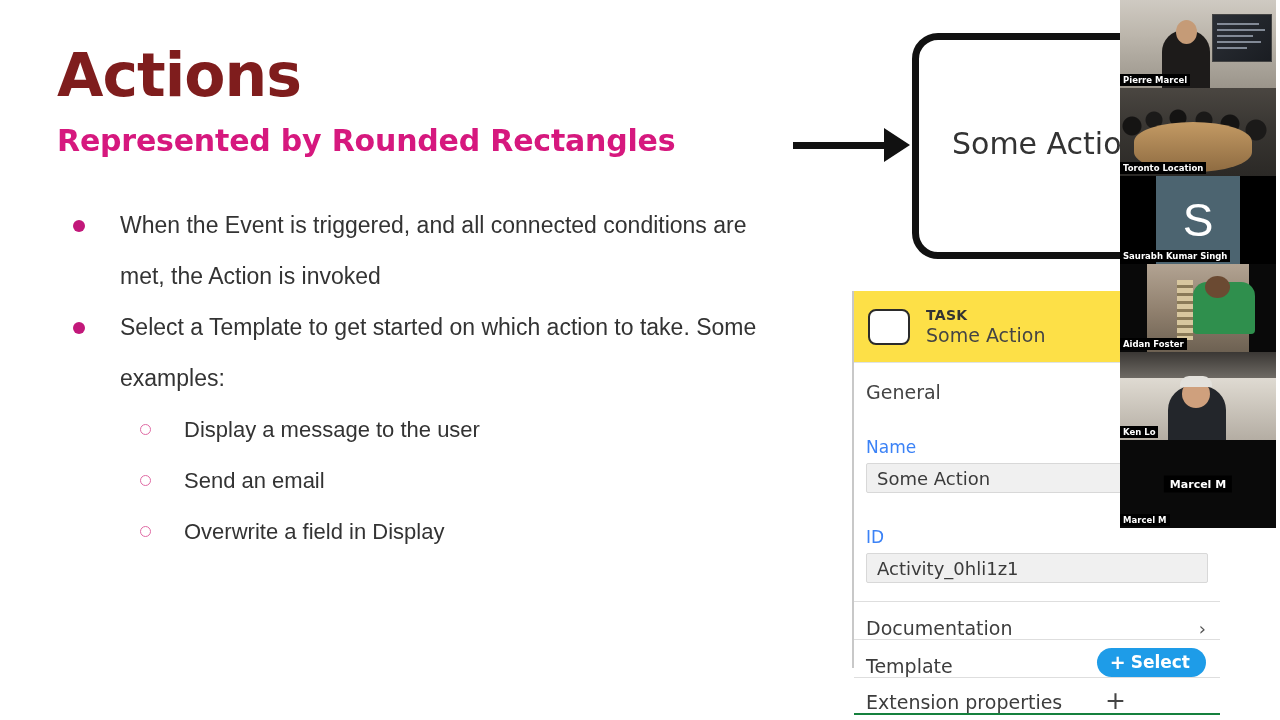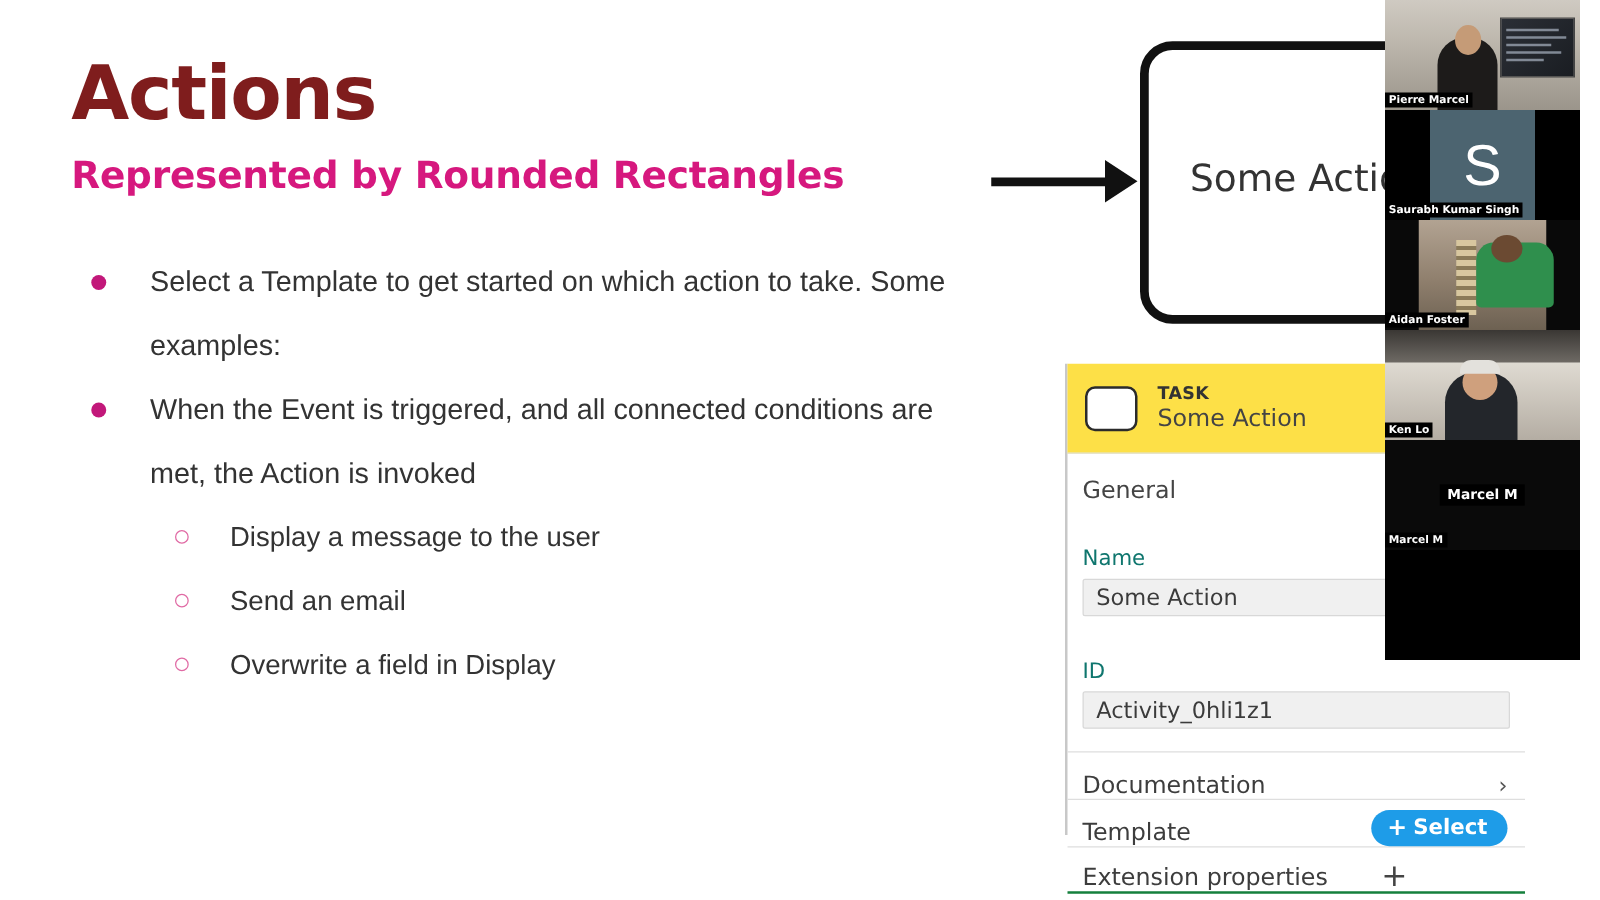--- a/index.html
+++ b/index.html
@@ -105,21 +105,21 @@
     border-radius:8px;
     background:#fff;
     flex:0 0 auto;
   }
   .task-meta{margin-left:16px;line-height:1.15;}
   .task-kind{font-size:14px;font-weight:bold;color:#333;letter-spacing:.3px;}
   .task-name{font-size:19px;color:#444;margin-top:2px;}
 
   .props-body{padding:18px 12px 0 12px;}
   .group-title{font-size:19px;color:#444;margin-bottom:12px;}
-  .field-label{font-size:17px;color:#0f766e;margin-bottom:6px;margin-top:34px;}
+  .field-label{font-size:17px;color:#3b82f6;margin-bottom:6px;margin-top:34px;}
   .field-input{
     height:30px;
     background:#f0f0f0;
     border:1px solid #d8d8d8;
     border-radius:2px;
     font-size:18px;color:#3b3b3b;
     display:flex;align-items:center;
     padding-left:10px;
     margin-bottom:18px;
     box-sizing:border-box;
@@ -144,21 +144,21 @@
     padding:4px 16px 5px 13px;
     font-size:17px;font-weight:bold;
     display:flex;align-items:center;gap:5px;
     border:none;cursor:pointer;
     font-family:"DejaVu Sans", sans-serif;
   }
   .select-btn .p{font-size:19px;font-weight:bold;line-height:1;}
 
   
   .vstrip{
-    position:absolute;right:16px;top:0;
+    position:absolute;right:4px;top:0;
     width:156px;height:528px;
     background:#000;
     overflow:hidden;
     text-align:right;
   }
   .vtile{position:relative;width:156px;height:88px;overflow:hidden;}
   .vtile .name{
     position:absolute;left:0;bottom:2px;
     background:#000;color:#fff;
     font-size:8.5px;font-weight:bold;
@@ -270,25 +270,25 @@
 <body>
 
 <div class="slide">
 
   <div class="title">Actions</div>
   <div class="subtitle">Represented by Rounded Rectangles</div>
 
   <div class="bullets">
     <div class="b1">
       <span class="dot"></span>
-      <span>Select a Template to get started on which action to take. Some examples:</span>
+      <span>When the Event is triggered, and all connected conditions are met, the Action is invoked</span>
     </div>
     <div class="b1">
       <span class="dot"></span>
-      <span>When the Event is triggered, and all connected conditions are met, the Action is invoked</span>
+      <span>Select a Template to get started on which action to take. Some examples:</span>
     </div>
     <div class="b2">
       <span class="ring"></span>
       <span>Display a message to the user</span>
     </div>
     <div class="b2">
       <span class="ring"></span>
       <span>Send an email</span>
     </div>
     <div class="b2">
@@ -353,20 +353,27 @@
           <div class="ln" style="top:20px;width:36px;"></div>
           <div class="ln" style="top:26px;width:44px;"></div>
           <div class="ln" style="top:32px;width:30px;"></div>
         </div>
         <div class="person"></div>
         <div class="head"></div>
       </div>
       <div class="name">Pierre Marcel</div>
     </div>
 
+    <div class="vtile">
+      <div class="scene-room">
+        <div class="ppl"></div>
+        <div class="table"></div>
+      </div>
+      <div class="name">Toronto Location</div>
+    </div>
 
     <div class="vtile">
       <div class="scene-avatar">
         <div class="sq">S</div>
       </div>
       <div class="name">Saurabh Kumar Singh</div>
     </div>
 
     <div class="vtile">
       <div class="scene-desk">

